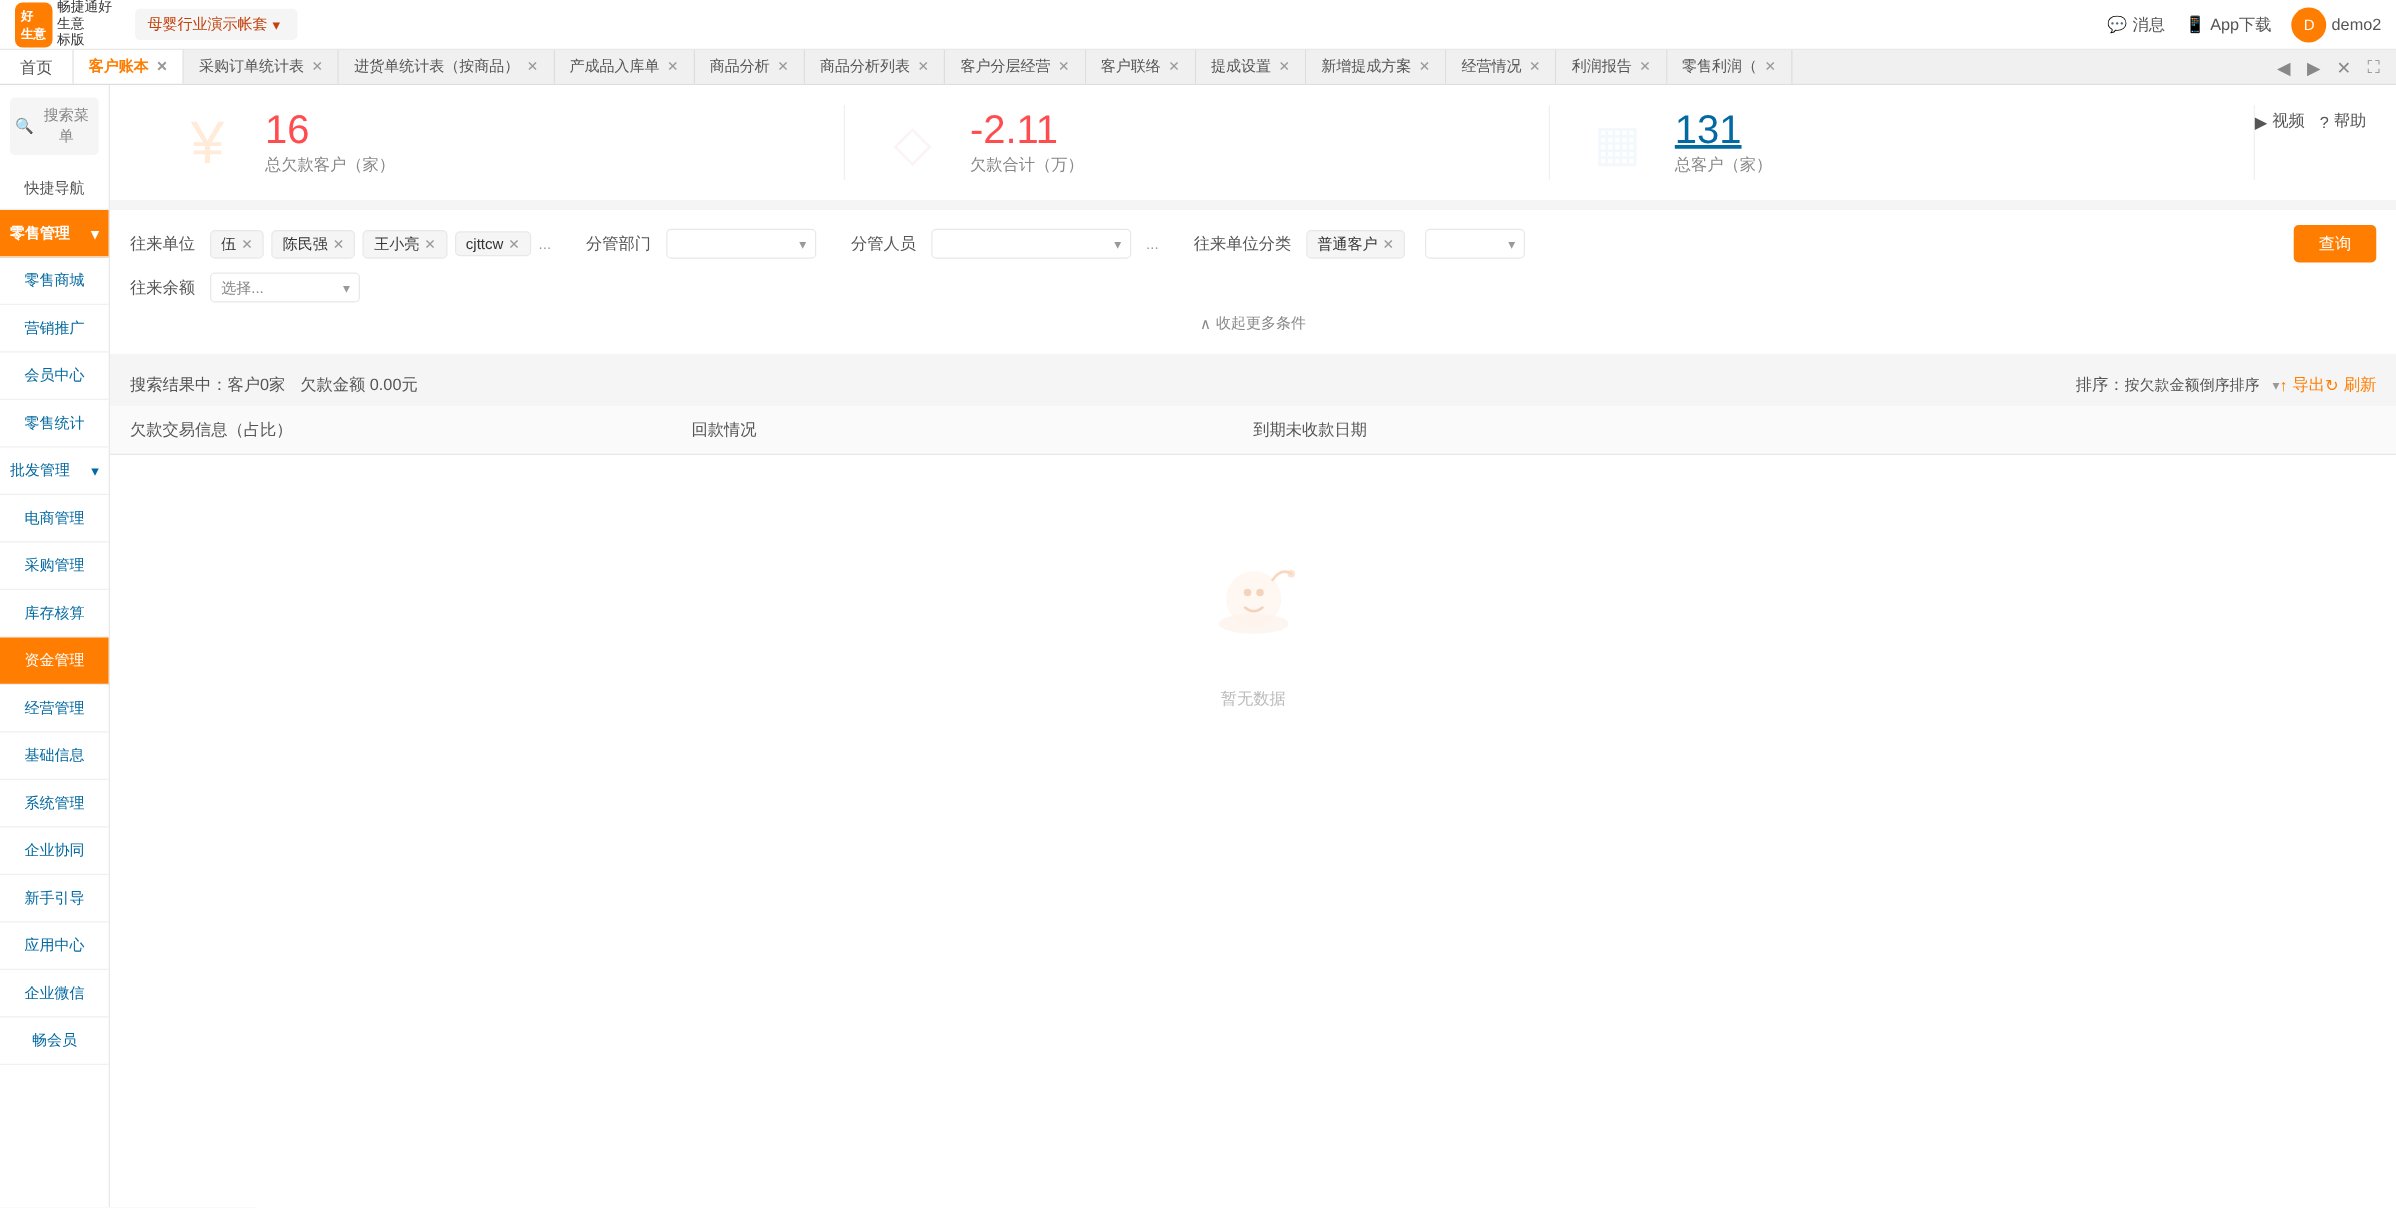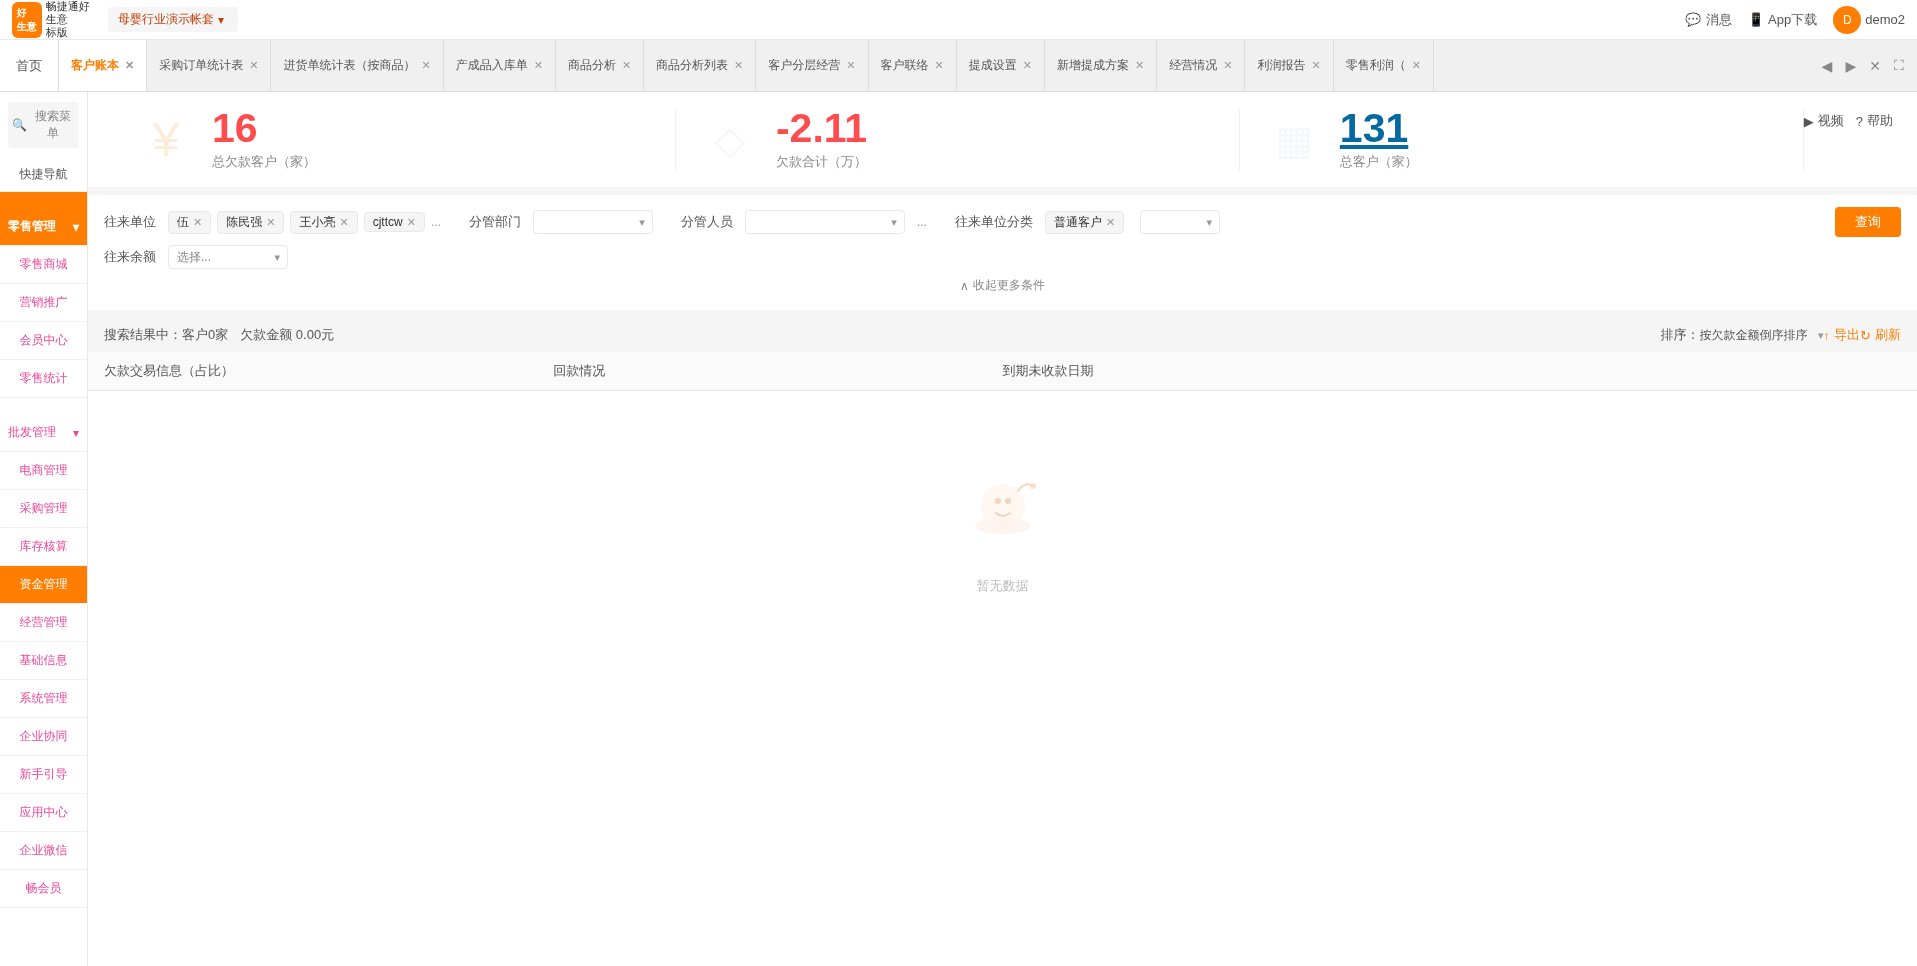--- a/index.html
+++ b/index.html
@@ -14,21 +14,21 @@
     .logo-icon { width: 36px; height: 36px; background: #ff7d00; border-radius: 6px; display: flex; align-items: center; justify-content: center; color: #fff; font-size: 10px; font-weight: bold; }
     .logo-text { font-size: 11px; color: #333; margin-left: 4px; line-height: 1.2; }
     .workspace-selector { display: flex; align-items: center; background: #f5f5f5; border-radius: 4px; padding: 4px 10px; font-size: 12px; color: #c2410c; cursor: pointer; margin-left: 8px; }
     .workspace-selector span { margin-right: 4px; }
     .top-right { margin-left: auto; display: flex; align-items: center; gap: 16px; font-size: 13px; color: #555; }
     .top-right-item { display: flex; align-items: center; gap: 4px; cursor: pointer; }
     .avatar { width: 28px; height: 28px; border-radius: 50%; background: #ff7d00; display: flex; align-items: center; justify-content: center; color: #fff; font-size: 12px; }
 
     
     .tab-bar {
-      display: flex; align-items: center; background: #f0f0f0; height: 52px; flex-shrink: 0;
+      display: flex; align-items: center; background: #f0f0f0; height: 28px; flex-shrink: 0;
       border-bottom: 1px solid #ddd; overflow: hidden;
     }
     .tab-item {
       display: flex; align-items: center; padding: 0 12px; height: 100%; font-size: 12px;
       color: #555; cursor: pointer; white-space: nowrap; border-right: 1px solid #ddd;
       background: #f0f0f0; position: relative;
     }
     .tab-item.active { background: #fff; color: #ff7d00; font-weight: bold; }
     .tab-item .close-btn { margin-left: 6px; color: #999; font-size: 11px; }
     .tab-home { background: #fff; padding: 0 16px; font-size: 13px; color: #555; font-weight: normal; }
@@ -36,34 +36,34 @@
     .tab-nav-btn { width: 20px; height: 20px; display: flex; align-items: center; justify-content: center; cursor: pointer; color: #888; font-size: 14px; }
 
     
     .main-layout { display: flex; flex: 1; overflow: hidden; }
 
     
     .sidebar { width: 88px; background: #fff; border-right: 1px solid #e8e8e8; display: flex; flex-direction: column; flex-shrink: 0; overflow-y: auto; }
     .sidebar-search { padding: 10px 8px; }
     .sidebar-search-btn { width: 100%; background: #f5f5f5; border: none; border-radius: 4px; padding: 6px 4px; font-size: 12px; color: #888; cursor: pointer; display: flex; align-items: center; justify-content: center; gap: 4px; }
     .sidebar-nav-btn { padding: 8px; text-align: center; font-size: 12px; color: #555; cursor: pointer; border-bottom: 1px solid #f0f0f0; }
-    .sidebar-item { padding: 10px 4px; text-align: center; font-size: 12px; color: #ec4899; cursor: pointer; border-bottom: 1px solid #f0f0f0; }
+    .sidebar-item { padding: 10px 4px; text-align: center; font-size: 12px; color: #0369a1; cursor: pointer; border-bottom: 1px solid #f0f0f0; }
     .sidebar-item.active { background: #ff7d00; color: #fff; font-weight: bold; }
-    .sidebar-item-with-arrow { display: flex; align-items: center; justify-content: center; gap: 17px; margin-top: 16px; }
+    .sidebar-item-with-arrow { display: flex; align-items: center; justify-content: center; gap: 17px; }
 
     
     .content { flex: 1; overflow-y: auto; background: #f5f5f5; display: flex; flex-direction: column; }
 
     
     .stats-row { display: flex; background: #fff; margin-bottom: 8px; padding: 16px 24px; gap: 0; }
     .stat-card { flex: 1; display: flex; align-items: center; padding: 0 24px; border-right: 1px solid #f0f0f0; }
     .stat-card:last-child { border-right: none; }
     .stat-icon { width: 60px; height: 60px; opacity: 0.15; margin-right: 16px; font-size: 48px; color: #ff7d00; display: flex; align-items: center; justify-content: center; }
     .stat-info { display: flex; flex-direction: column; }
-    .stat-value { font-size: 41px; font-weight: bold; color: #ff4d4f; line-height: 1; }
+    .stat-value { font-size: 32px; font-weight: normal; color: #ff4d4f; line-height: 1; }
     .stat-value.dark { color: #0369a1; text-decoration: underline; }
     .stat-label { font-size: 13px; color: #888; margin-top: 4px; }
     .top-right-actions { margin-left: auto; display: flex; align-items: flex-start; gap: 12px; font-size: 13px; color: #555; padding-top: 4px; }
     .action-link { display: flex; align-items: center; gap: 4px; cursor: pointer; white-space: nowrap; }
 
     
     .filter-area { background: #fff; padding: 12px 16px; margin-bottom: 8px; }
     .filter-row { display: flex; align-items: center; gap: 12px; margin-bottom: 8px; flex-wrap: wrap; }
     .filter-label { font-size: 13px; color: #555; white-space: nowrap; flex-shrink: 0; }
     .filter-tags { display: flex; align-items: center; gap: 6px; flex-wrap: wrap; }

